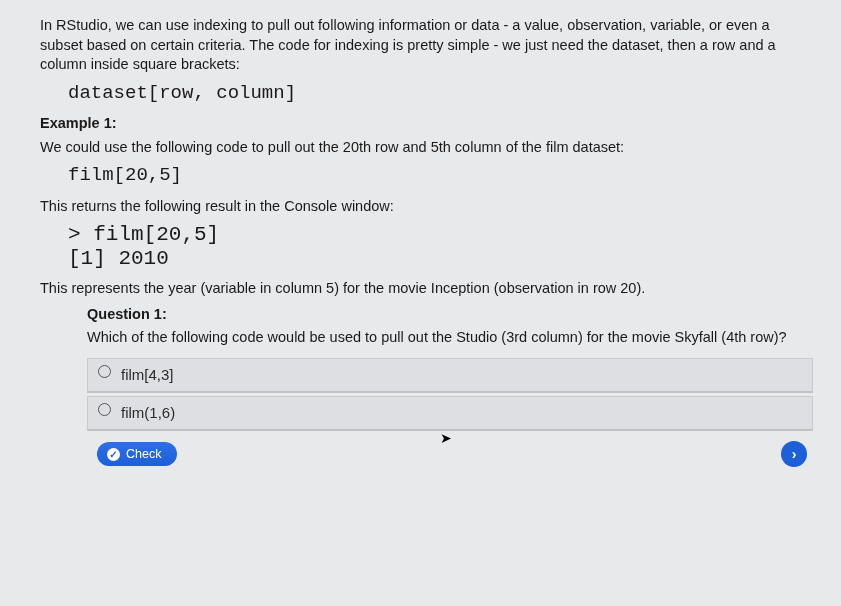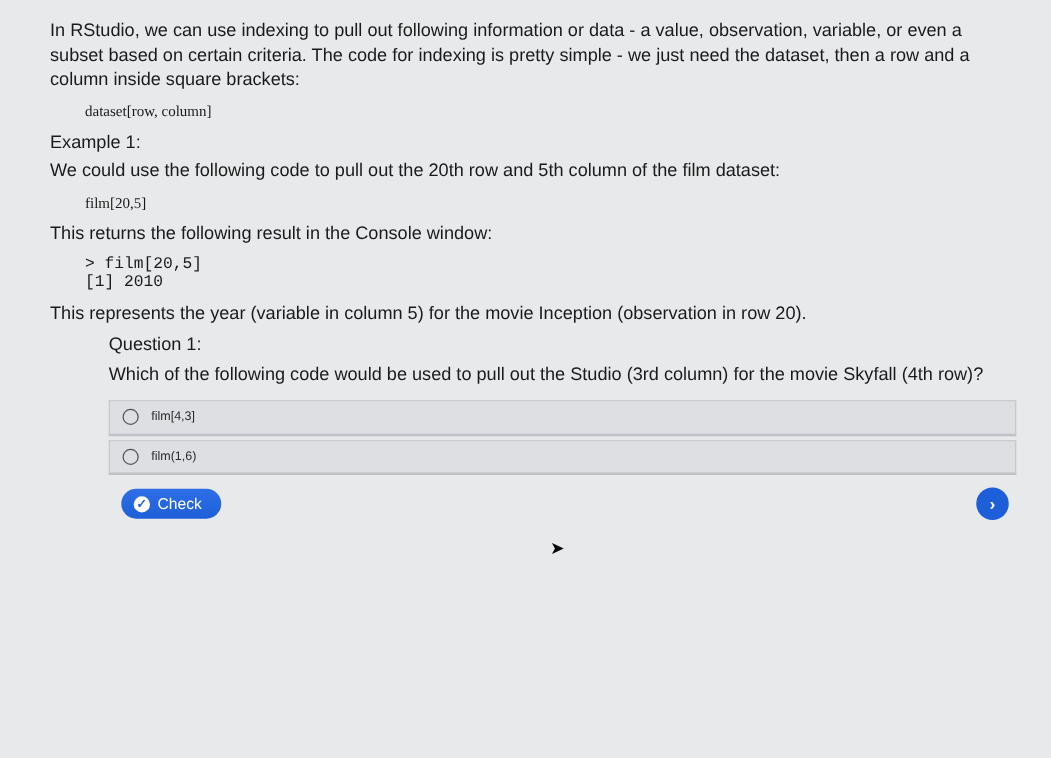--- a/index.html
+++ b/index.html
@@ -9,42 +9,42 @@
     width: 841px;
     height: 606px;
     overflow: hidden;
     color: #1a1a1a;
     padding: 12px 28px 12px 40px;
     position: relative;
   }
   .content { font-size: 14.5px; line-height: 1.35; }
   p.para { margin: 4px 0 6px 0; }
   .code-block {
-    font-family: Liberation Serif, serif;
-    font-size: 12px;
+    font-family: Liberation Mono, monospace;
+    font-size: 19px;
     margin: 6px 0 8px 28px;
     white-space: pre;
   }
-  .bold-label { font-weight: normal; margin: 6px 0 4px 0; }
+  .bold-label { font-weight: bold; margin: 6px 0 4px 0; }
   .console-block {
     font-family: "Courier New", Courier, monospace;
-    font-size: 13px;
+    font-size: 21px;
     margin: 6px 0 8px 28px;
     white-space: pre;
     line-height: 1.15;
   }
   .question-area { margin-top: 6px; margin-left: 47px; }
   .options { margin-top: 10px; }
   .option {
     background: #dddfe3;
     border: 1px solid #c8cacc;
     border-bottom: 2px solid #c0c2c5;
     padding: 6px 10px;
     margin-bottom: 3px;
-    font-size: 10px;
+    font-size: 15px;
     display: flex;
     align-items: flex-start;
     color: #2c2c2c;
   }
   .radio {
     width: 13px; height: 13px;
     border: 1.8px solid #555;
     border-radius: 50%;
     margin-right: 10px;
     flex-shrink: 0;

